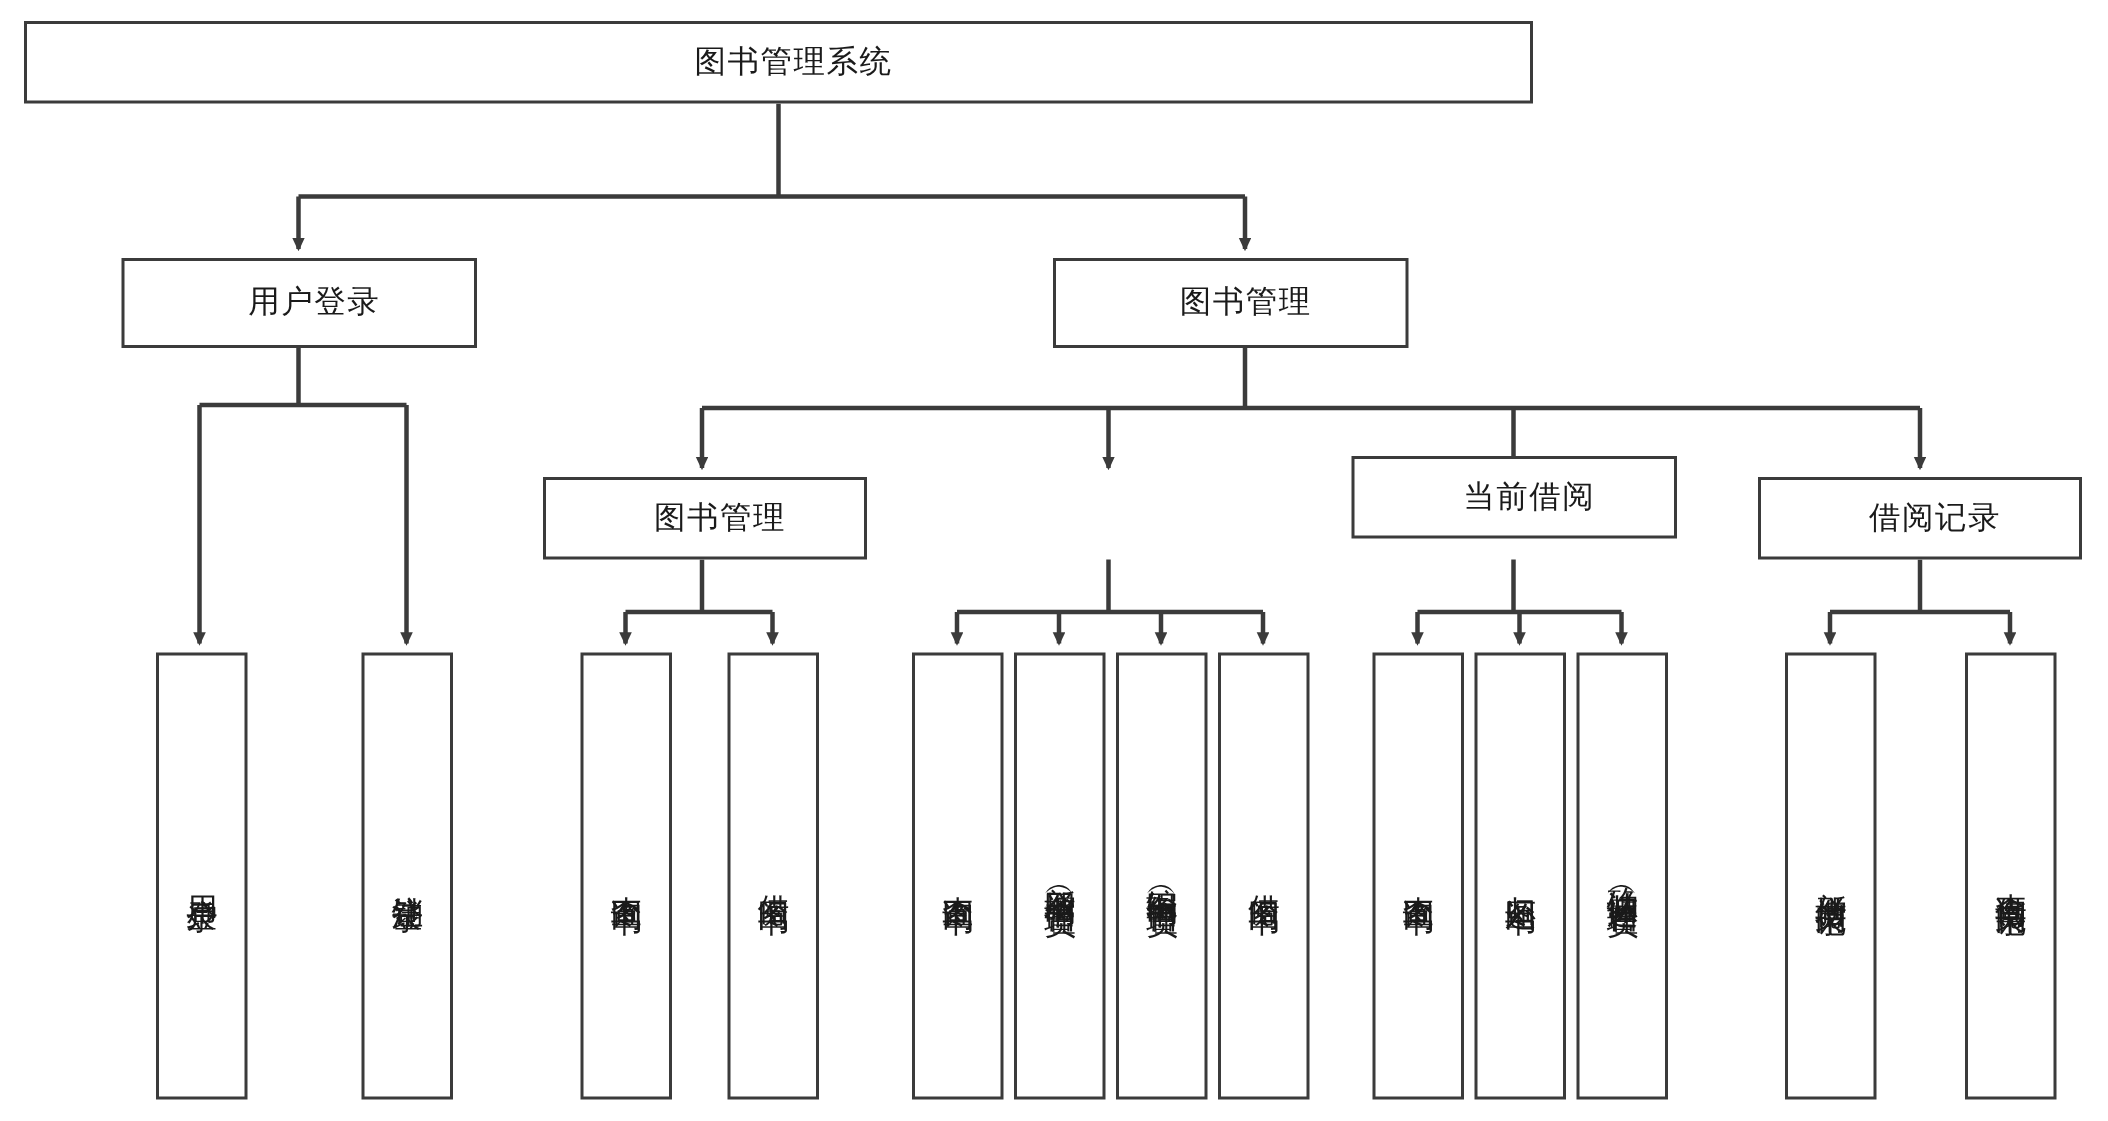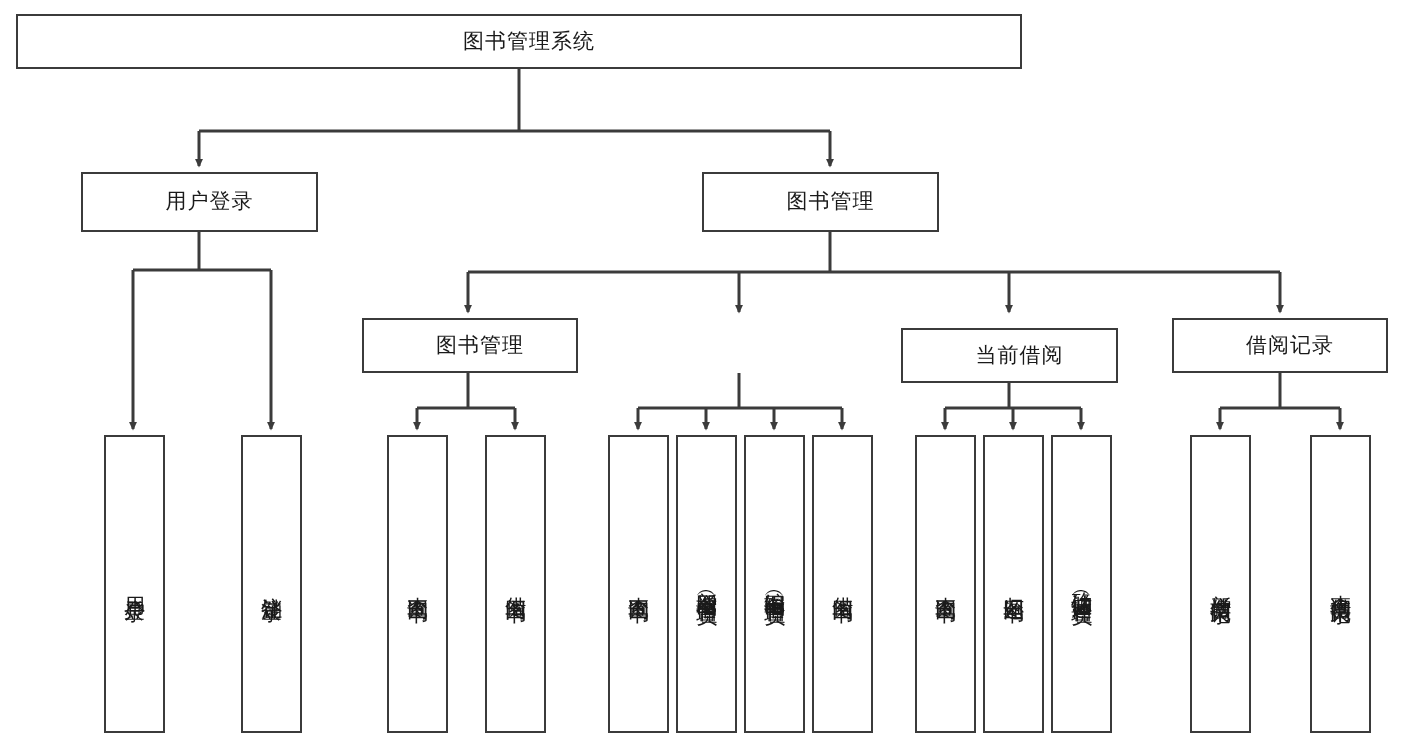--- a/index.html
+++ b/index.html
@@ -129,21 +129,21 @@
   <div class="node horizontal" style="left:81px; top:172px; width:237px; height:60px;">
     <span class="label">用户登录</span>
   </div>
   <div class="node horizontal" style="left:702px; top:172px; width:237px; height:60px;">
     <span class="label">图书管理</span>
   </div>
 
   <div class="node horizontal" style="left:362px; top:318px; width:216px; height:55px;">
     <span class="label">图书管理</span>
   </div>
-  <div class="node horizontal" style="left:901px; top:328px; width:217px; height:55px;">
+  <div class="node horizontal" style="left:901px; top:304px; width:217px; height:55px;">
     <span class="label">当前借阅</span>
   </div>
   <div class="node horizontal" style="left:1172px; top:318px; width:216px; height:55px;">
     <span class="label">借阅记录</span>
   </div>
 
   <div class="node vertical" style="left:104px; top:435px; width:61px; height:298px;">
     <span class="label">用户登录</span>
   </div>
   <div class="node vertical" style="left:241px; top:435px; width:61px; height:298px;">

